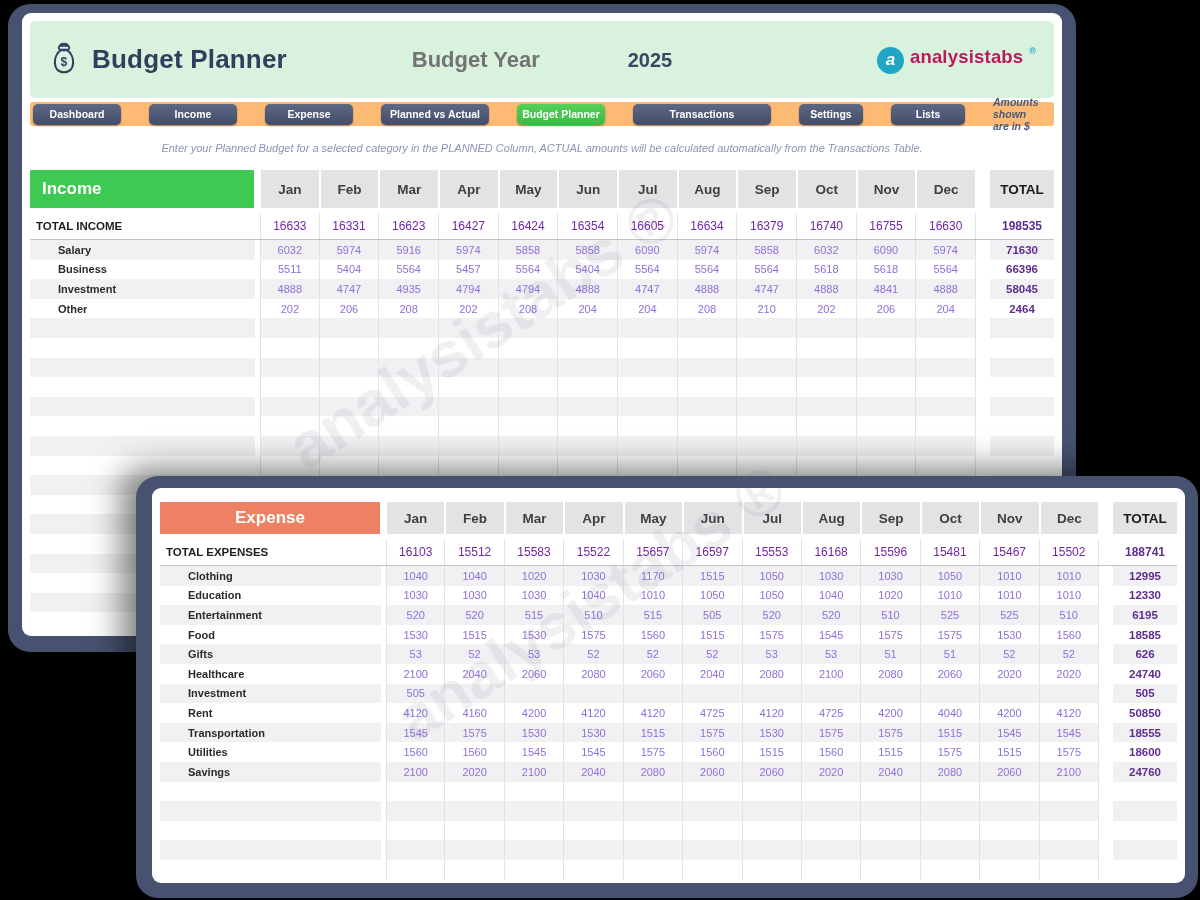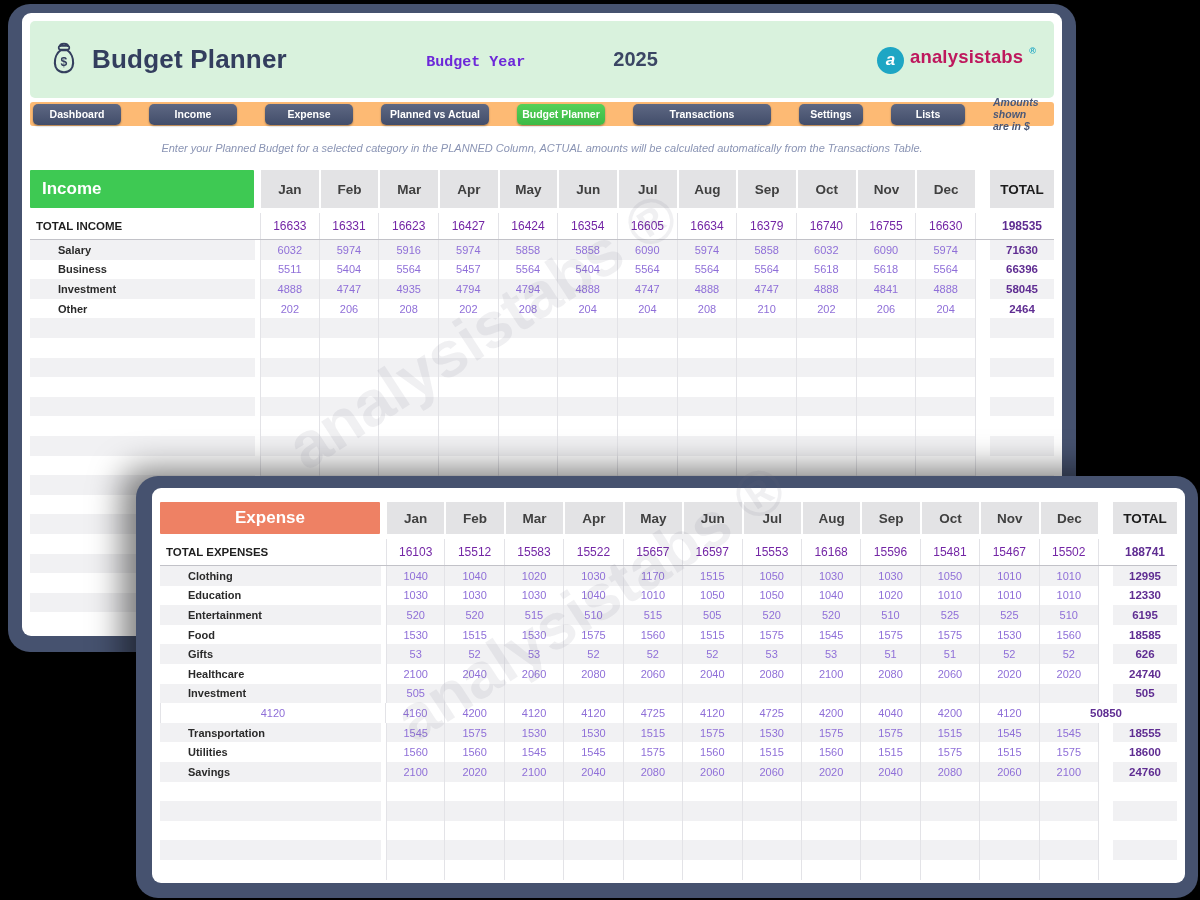--- a/index.html
+++ b/index.html
@@ -11,21 +11,21 @@
   .bottom-window{left:136px;top:476px;width:1062px;height:422px;box-shadow:-14px -8px 32px rgba(0,0,0,.5);}
   .card{position:absolute;background:#fff;border-radius:9px;overflow:hidden;}
   .top-window .card{left:14px;top:9px;right:14px;bottom:16px;padding:8px;}
   .bottom-window .card{left:16px;top:12px;right:13px;bottom:15px;padding:14px 8px 0 8px;}
   
   .app-header{height:77px;background:#d9f2dd;border-radius:5px;display:grid;
               grid-template-columns:1fr auto 1fr;align-items:center;padding:0 18px;box-sizing:border-box;}
   .title-group{display:flex;align-items:center;gap:12px;}
   .app-title{font-size:26px;font-weight:600;color:#333e5e;letter-spacing:.2px;}
   .year-group{display:flex;align-items:baseline;gap:46px;}
-  .year-label{font-size:15px;font-weight:700;color:#6d28d9;font-family:Liberation Mono, monospace;}
+  .year-label{font-size:22px;font-weight:700;color:#737373;}
   .year-value{font-size:20px;font-weight:600;color:#3b4664;margin-left:42px;}
   .brand{justify-self:end;display:flex;align-items:flex-start;gap:6px;}
   .brand-circle{width:27px;height:27px;border-radius:50%;background:#1ea6c4;color:#fff;
                 display:flex;align-items:center;justify-content:center;font-size:17px;
                 font-weight:700;font-style:italic;margin-top:1px;}
   .brand-name{font-size:18.5px;font-weight:700;color:#be185d;letter-spacing:.2px;}
   .brand sup{font-size:9px;color:#1ea6c4;font-weight:700;}
   
   .nav{margin-top:4px;height:24px;background:#fdba74;border-radius:3px;display:flex;
        align-items:center;gap:28px;padding:0 3px;}
@@ -630,20 +630,21 @@
             <div class="cell m"></div>
             <div class="cell m"></div>
             <div class="cell m"></div>
             <div class="cell m"></div>
             <div class="cell m"></div>
             <div class="cell m"></div>
             <div class="cell gapc"></div>
             <div class="cell tv">505</div>
           </div>
           <div class="grid-row data">
+            <div class="cell lbl">Rent</div>
             <div class="cell m first">4120</div>
             <div class="cell m">4160</div>
             <div class="cell m">4200</div>
             <div class="cell m">4120</div>
             <div class="cell m">4120</div>
             <div class="cell m">4725</div>
             <div class="cell m">4120</div>
             <div class="cell m">4725</div>
             <div class="cell m">4200</div>
             <div class="cell m">4040</div>

